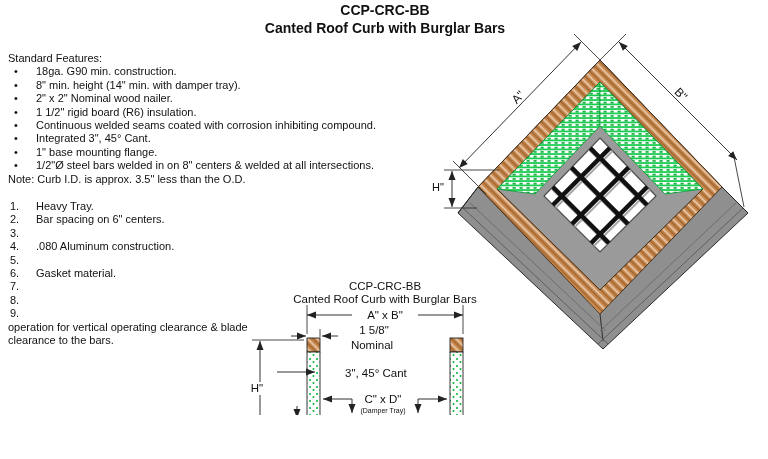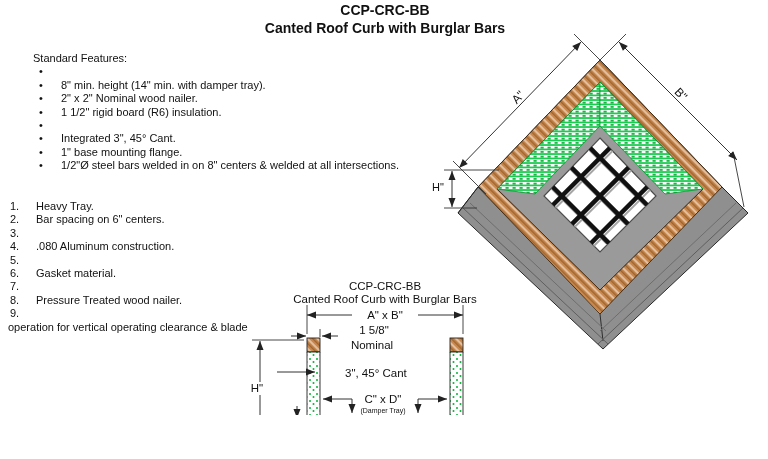--- a/index.html
+++ b/index.html
@@ -1,21 +1,21 @@
 <!DOCTYPE html>
 <html><head>
 <meta charset="utf-8">
 <style>
   html,body{margin:0;padding:0;background:#fff;}
   #page{position:relative;width:768px;height:415px;background:#fff;overflow:hidden;
         font-family:"Liberation Sans",sans-serif;color:#111;}
   .title{position:absolute;left:160px;top:2px;width:450px;text-align:center;
          font-size:14px;font-weight:bold;line-height:17.5px;}
   .features{position:absolute;left:8px;width:380px;font-size:11px;line-height:13.4px;white-space:nowrap;}
-  #std{top:52px;margin-left:25px;} #opt{top:200px;}
+  #std{top:52px;} #opt{top:200px;}
   .feat-head{margin:0;}
   .frow{display:flex;}
   .frow .mk{width:28px;flex:0 0 28px;padding-left:6px;box-sizing:border-box;}
   .frow.num .mk{padding-left:2px;}
   .notes{margin:0;}
   svg text{font-family:"Liberation Sans",sans-serif;fill:#111;}
   .dim{stroke:#333;stroke-width:1;fill:none;marker-start:url(#ah);marker-end:url(#ah);}
   .dime{stroke:#333;stroke-width:1;fill:none;marker-end:url(#ah);}
   .ext{stroke:#333;stroke-width:0.9;fill:none;}
   .edge{stroke:#222;stroke-width:0.9;fill:none;}
@@ -27,48 +27,51 @@
 
   <div class="title">
     <div>CCP-CRC-BB</div>
     <div>Canted Roof Curb with Burglar Bars</div>
   </div>
 
   <div class="features" id="std">
     <div class="feat-head">Standard Features:</div>
     <div class="frow">
         <span class="mk">•</span>
+        <span>18ga. G90 min. construction.</span>
       </div>
     <div class="frow">
         <span class="mk">•</span>
         <span>8" min. height (14" min. with damper tray).</span>
       </div>
     <div class="frow">
         <span class="mk">•</span>
         <span>2" x 2" Nominal wood nailer.</span>
       </div>
     <div class="frow">
         <span class="mk">•</span>
         <span>1 1/2" rigid board (R6) insulation.</span>
       </div>
     <div class="frow">
         <span class="mk">•</span>
+        <span>Continuous welded seams coated with corrosion inhibiting compound.</span>
       </div>
     <div class="frow">
         <span class="mk">•</span>
         <span>Integrated 3", 45° Cant.</span>
       </div>
     <div class="frow">
         <span class="mk">•</span>
         <span>1" base mounting flange.</span>
       </div>
     <div class="frow">
         <span class="mk">•</span>
         <span>1/2"Ø steel bars welded in on 8" centers &amp; welded at all intersections.</span>
       </div>
+    <div class="notes">Note: Curb I.D. is approx. 3.5" less than the O.D.</div>
   </div>
 
   <div class="features" id="opt">
     <div class="frow num">
         <span class="mk">1.</span>
         <span>Heavy Tray.</span>
       </div>
     <div class="frow num">
         <span class="mk">2.</span>
         <span>Bar spacing on 6" centers.</span>
@@ -85,26 +88,26 @@
       </div>
     <div class="frow num">
         <span class="mk">6.</span>
         <span>Gasket material.</span>
       </div>
     <div class="frow num">
         <span class="mk">7.</span>
       </div>
     <div class="frow num">
         <span class="mk">8.</span>
-        <span>Pressure Treated wood nailer.</span>
       </div>
     <div class="frow num">
         <span class="mk">9.</span>
       </div>
     <div class="notes">operation for vertical operating clearance &amp; blade</div>
+    <div class="notes">clearance to the bars.</div>
   </div>
 
   <svg style="position:absolute;left:425px;top:20px;" width="345" height="335" viewBox="425 20 345 335">
     <defs>
       <marker id="ah" markerUnits="userSpaceOnUse" markerWidth="10" markerHeight="8" refX="9.5" refY="4" orient="auto-start-reverse">
         <path d="M0.5,0.5 L9.5,4 L0.5,7.5 Z" fill="#222"></path>
       </marker>
       <pattern id="pw" width="7" height="7" patternUnits="userSpaceOnUse" patternTransform="rotate(45)">
         <rect width="7" height="7" fill="#C9874B"></rect>
         <line x1="0" y1="1" x2="7" y2="1" stroke="#FFFFFF" stroke-width="1.1" opacity="0.85"></line>

